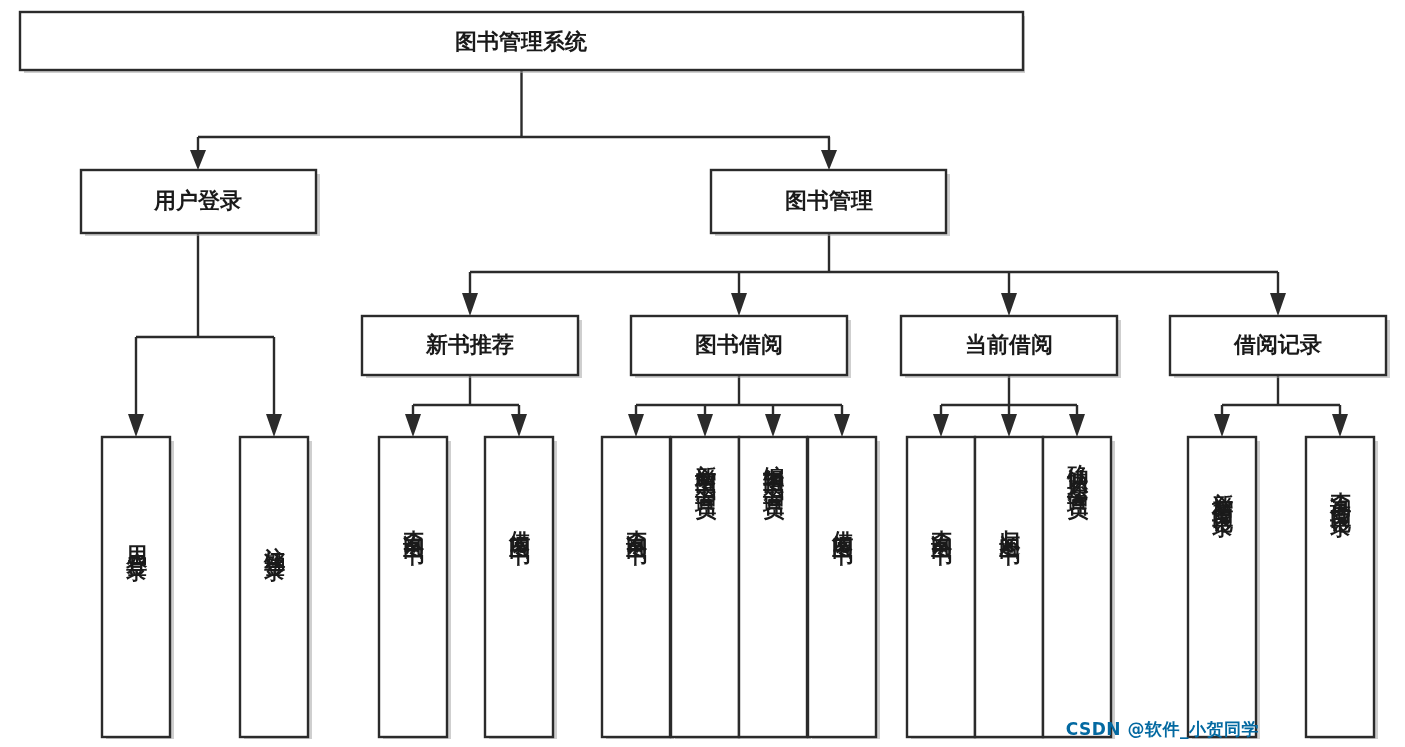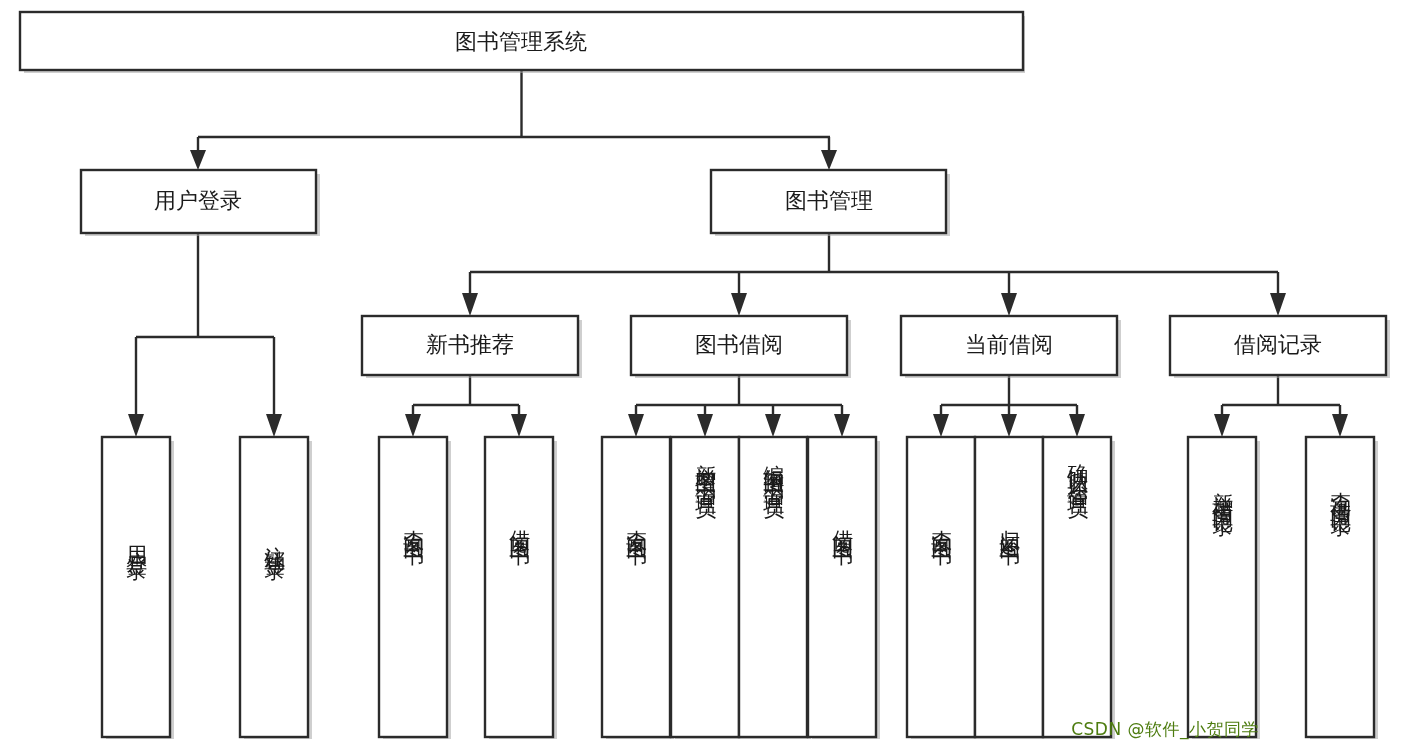--- a/index.html
+++ b/index.html
@@ -13,20 +13,21 @@
     position: relative;
     overflow: hidden;
     font-family: "DejaVu Sans", "Liberation Sans", sans-serif;
   }
   #diagram-root {
     position: absolute;
     left: 0;
     top: 0;
     width: 1269px;
     height: 747px;
+    font-weight: bold;
   }
   svg.flow {
     display: block;
     width: 1405px;
     height: 747px;
   }
   .node-rect {
     fill: #ffffff;
     stroke: #2b2b2b;
     stroke-width: 2.4;
@@ -68,21 +69,21 @@
     letter-spacing: 5px;
     color: #1a1a1a;
     white-space: nowrap;
   }
   .watermark {
     position: absolute;
     right: 10px;
     bottom: 6px;
     font-family: "DejaVu Sans", "Liberation Sans", sans-serif;
     font-size: 17px;
-    color: #4d7c0f;
+    color: #0369a1;
     letter-spacing: 0.5px;
     white-space: nowrap;
   }
 </style>
 </head>
 <body>
 
 <div id="diagram-root">
 
   <svg class="flow" viewBox="0 0 1405 747" xmlns="http://www.w3.org/2000/svg">

